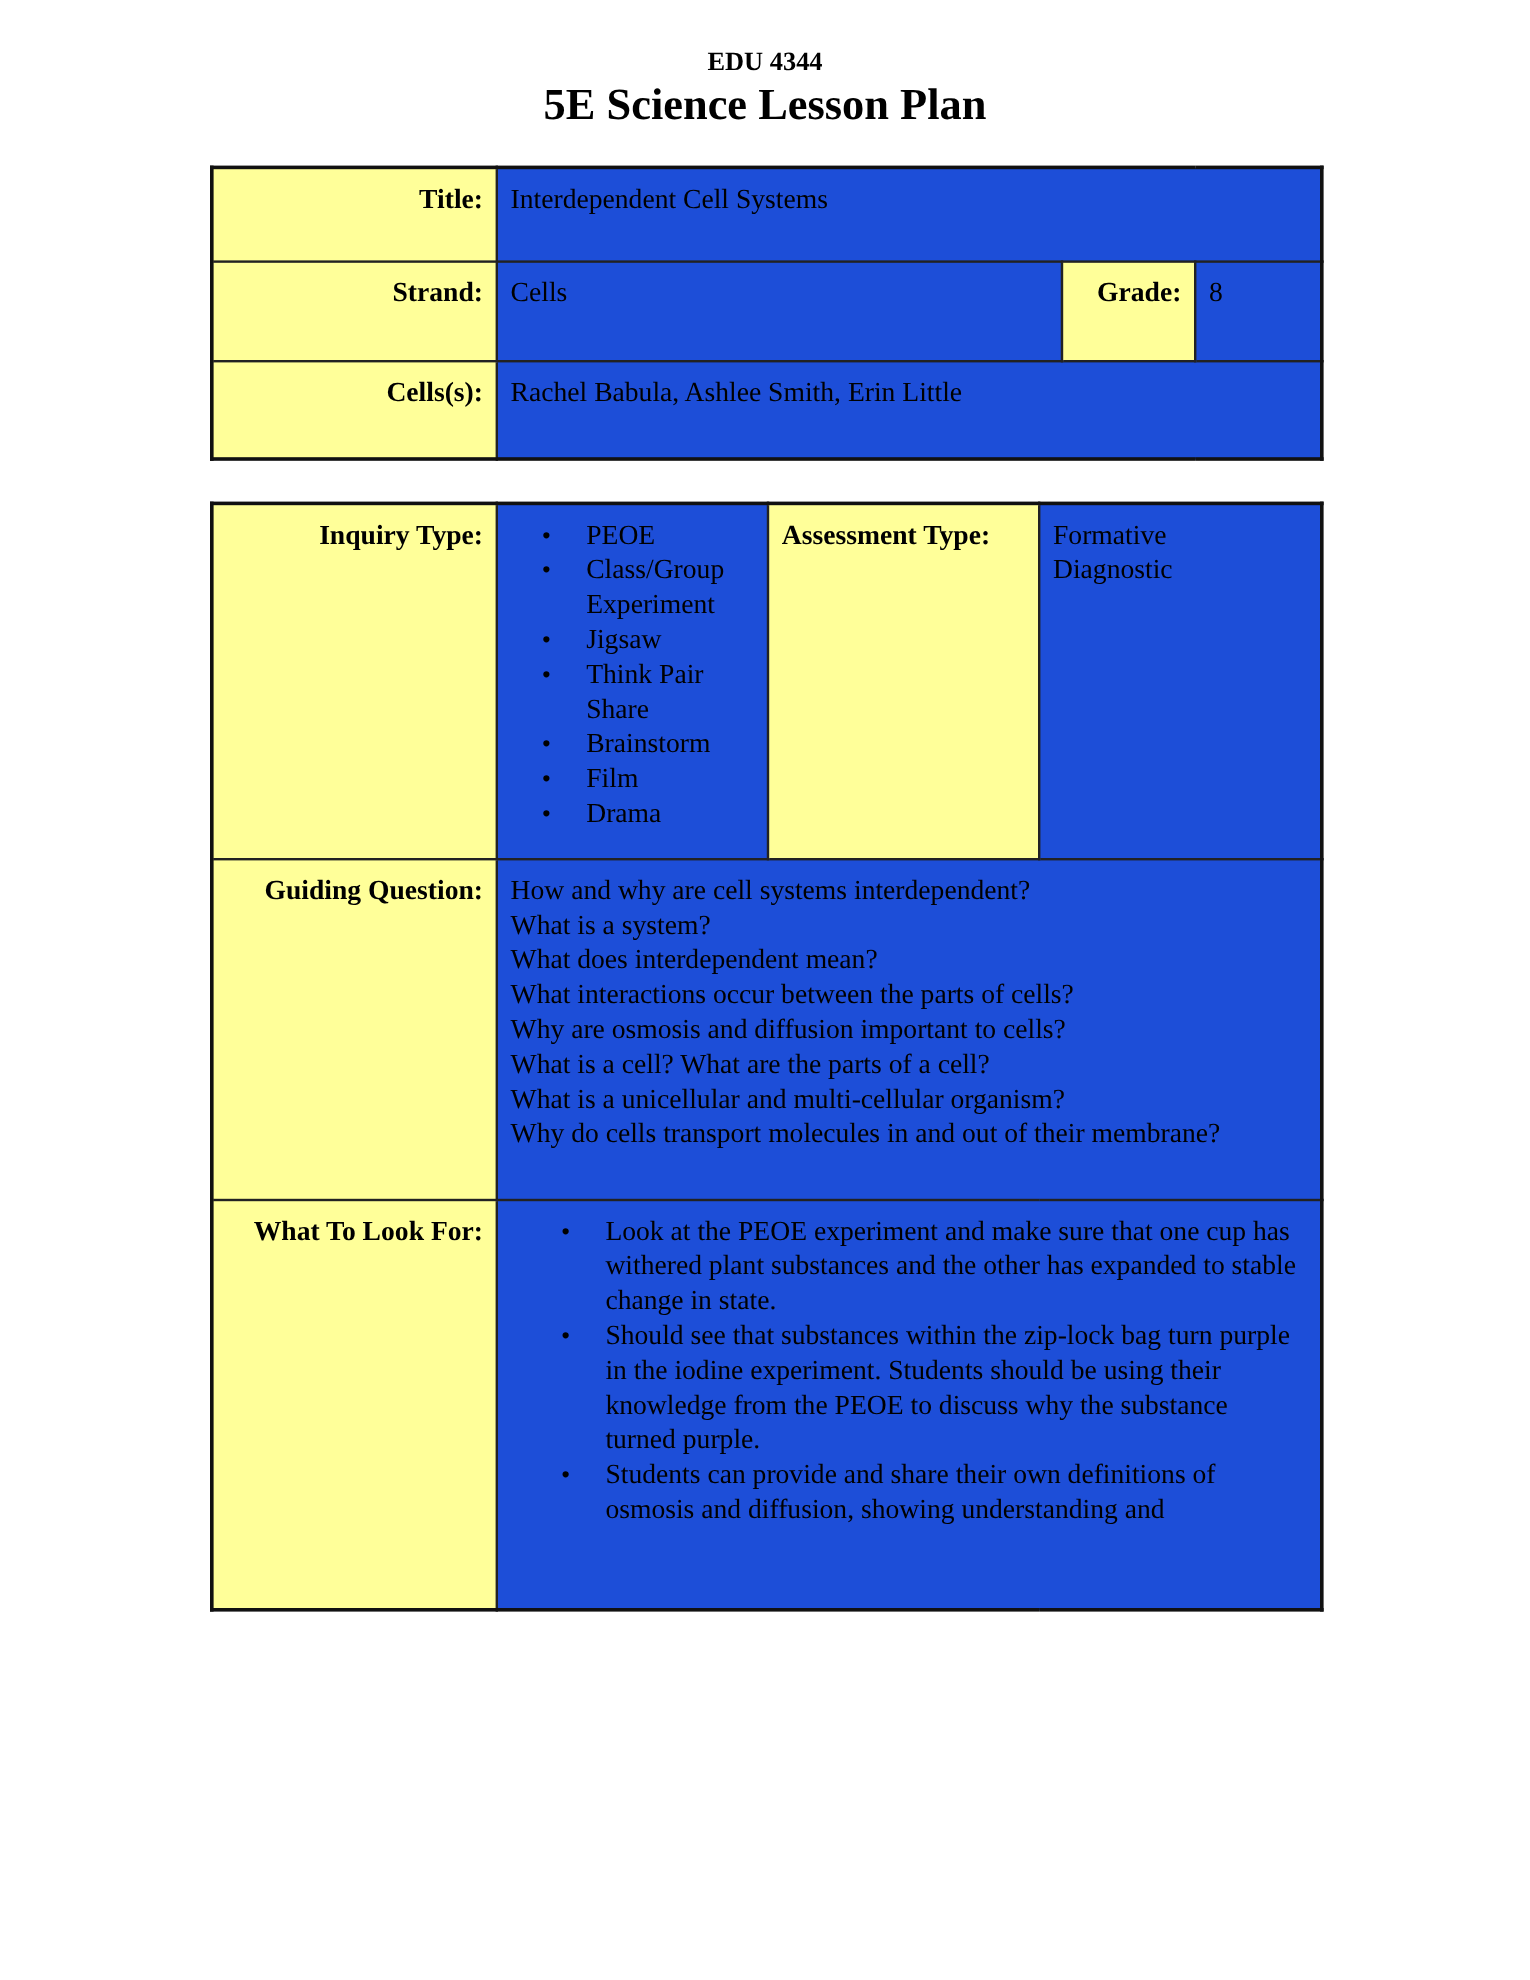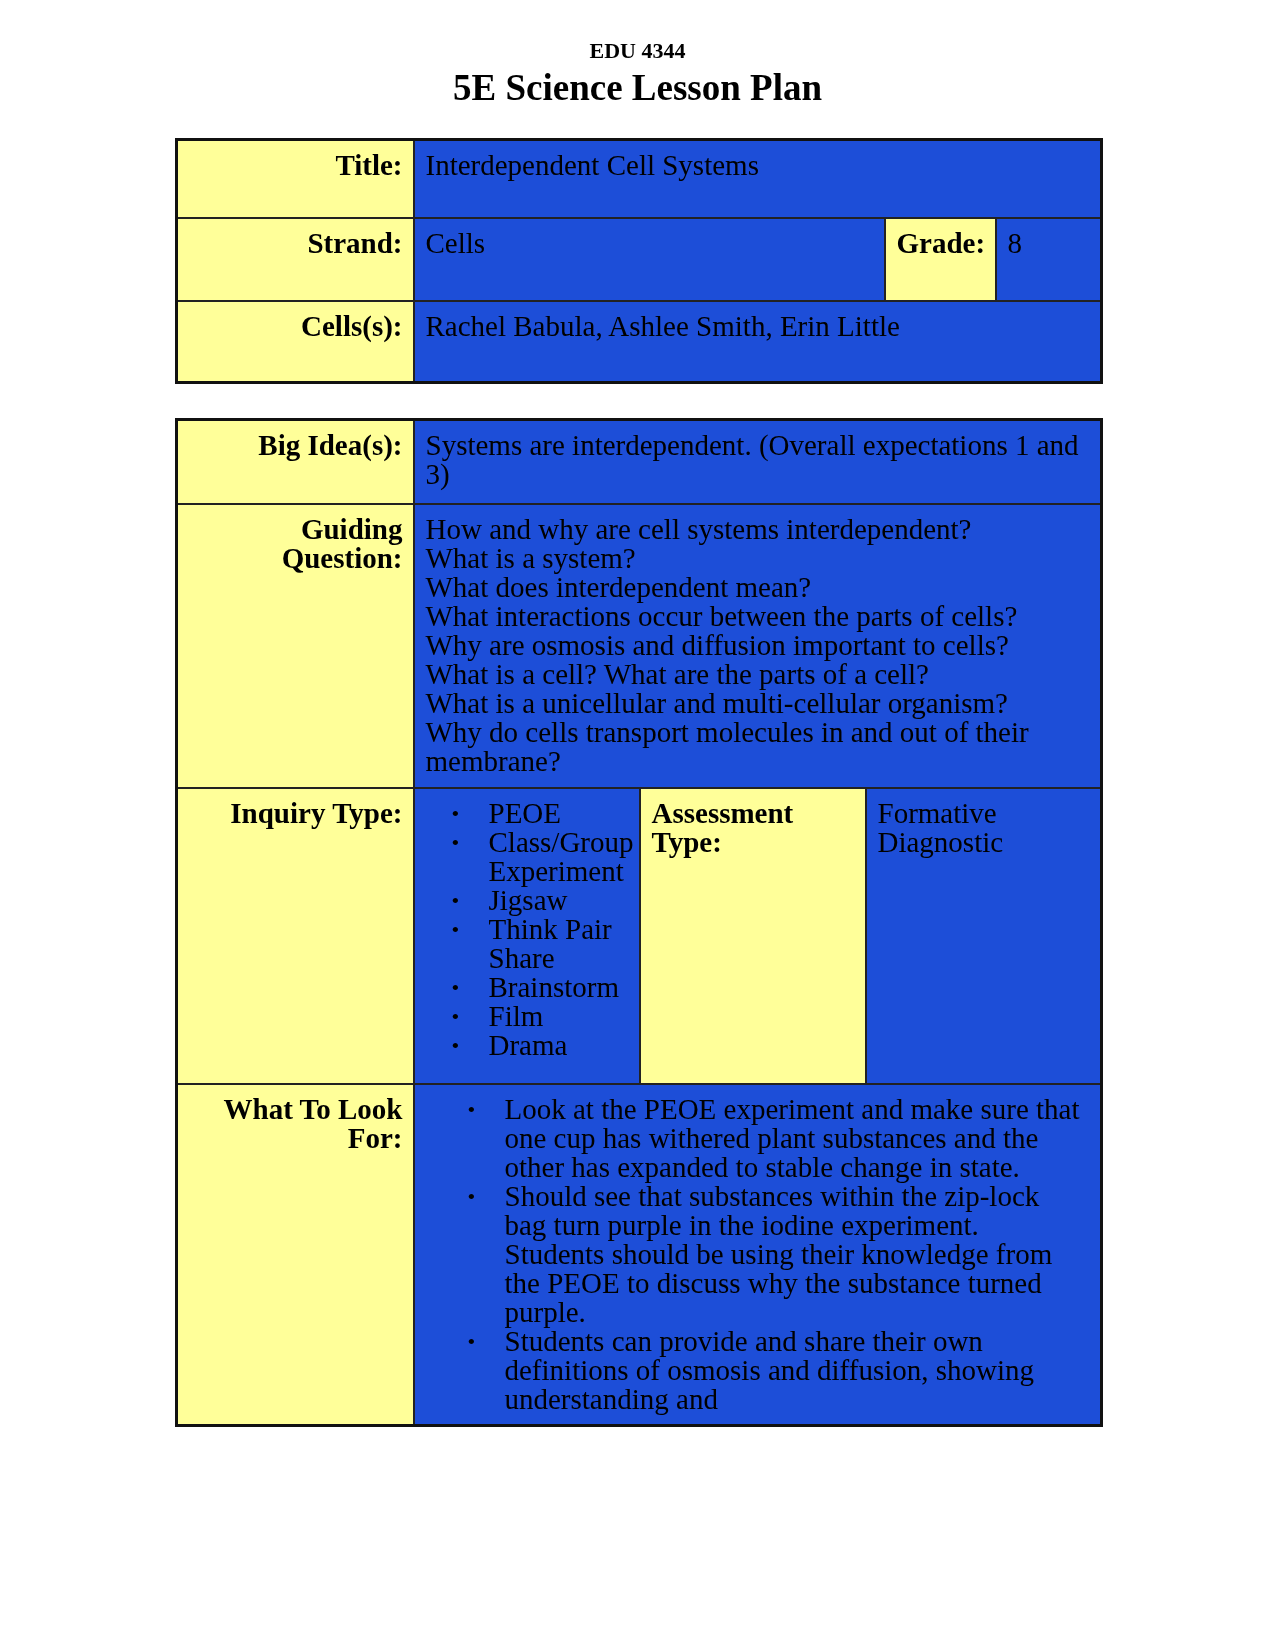--- a/index.html
+++ b/index.html
@@ -4,21 +4,21 @@
 <style>
   html, body { margin: 0; padding: 0; background: #ffffff; }
   body { width: 1275px; height: 1650px; position: relative; overflow: hidden;
          font-family: "Liberation Serif", "DejaVu Serif", serif; color: #000; }
   .course { position: absolute; top: 38px; left: 0; width: 1275px; text-align: center;
             font-weight: bold; font-size: 22px; }
   .doc-title { position: absolute; top: 66px; left: 0; width: 1275px; text-align: center;
                font-weight: bold; font-size: 37px; }
   table.plan { position: absolute; left: 175px; width: 925px; border-collapse: collapse;
                table-layout: fixed; border: 3px solid #111; }
-  table.plan td { border: 2px solid #222; vertical-align: top; font-size: 29px; line-height: 29px;
+  table.plan td { border: 2px solid #222; vertical-align: top; font-size: 23px; line-height: 29px;
                   padding: 10px 10px 0 11px; }
   td.lbl { background: #ffff99; font-weight: bold; text-align: right; padding-right: 10px; }
   td.val { background: #1d4ed8; }
   #t1 { top: 138px; }
   #t2 { top: 418px; }
   ul.bul { margin: 0; padding: 0 0 0 0; list-style: none; }
   ul.bul li { position: relative; padding-left: 74px; }
   ul.bul li::before { content: "\2022"; position: absolute; left: 37px; top: 0; font-size: 22px; }
   .line { display: block; }
 </style>
@@ -54,56 +54,52 @@
   </table>
 
 <table class="plan" id="t2">
   <colgroup>
       <col style="width:237px">
       <col style="width:226px">
       <col style="width:226px">
       <col style="width:236px">
     </colgroup>
   <tbody>
-      <tr style="height:84px">
-    <td class="lbl">Big Idea(s):</td>
-    <td class="val" colspan="3">Systems are interdependent. (Overall expectations 1 and 3)</td>
-  </tr>
-  <tr style="height:284px">
-    <td class="lbl">Guiding Question:</td>
-    <td class="val" colspan="3">
-      <span class="line">How and why are cell systems interdependent?</span>
-      <span class="line">What is a system?</span>
-      <span class="line">What does interdependent mean?</span>
-      <span class="line">What interactions occur between the parts of cells?</span>
-      <span class="line">Why are osmosis and diffusion important to cells?</span>
-      <span class="line">What is a cell? What are the parts of a cell?</span>
-      <span class="line">What is a unicellular and multi-cellular organism?</span>
-      <span class="line">Why do cells transport molecules in and out of their membrane?</span>
-    </td>
-  </tr>
   <tr style="height:296px">
     <td class="lbl">Inquiry Type:</td>
     <td class="val" style="padding-left:0;padding-right:4px">
       <ul class="bul">
         <li>PEOE</li>
         <li>Class/Group Experiment</li>
         <li>Jigsaw</li>
         <li>Think Pair Share</li>
         <li>Brainstorm</li>
         <li>Film</li>
         <li>Drama</li>
       </ul>
     </td>
     <td class="lbl" style="text-align:left">Assessment Type:</td>
     <td class="val">
       <span class="line">Formative</span>
       <span class="line">Diagnostic</span>
     </td>
   </tr>
+  <tr style="height:284px">
+    <td class="lbl">Guiding Question:</td>
+    <td class="val" colspan="3">
+      <span class="line">How and why are cell systems interdependent?</span>
+      <span class="line">What is a system?</span>
+      <span class="line">What does interdependent mean?</span>
+      <span class="line">What interactions occur between the parts of cells?</span>
+      <span class="line">Why are osmosis and diffusion important to cells?</span>
+      <span class="line">What is a cell? What are the parts of a cell?</span>
+      <span class="line">What is a unicellular and multi-cellular organism?</span>
+      <span class="line">Why do cells transport molecules in and out of their membrane?</span>
+    </td>
+  </tr>
   <tr style="height:342px">
     <td class="lbl">What To Look For:</td>
     <td class="val" colspan="3" style="padding-left:16px;padding-right:18px">
       <ul class="bul">
         <li>Look at the PEOE experiment and make sure that one cup has withered plant substances and the other has expanded to stable change in state.</li>
         <li>Should see that substances within the zip-lock bag turn purple in the iodine experiment. Students should be using their knowledge from the PEOE to discuss why the substance turned purple.</li>
         <li>Students can provide and share their own definitions of osmosis and diffusion, showing understanding and</li>
       </ul>
     </td>
   </tr>

